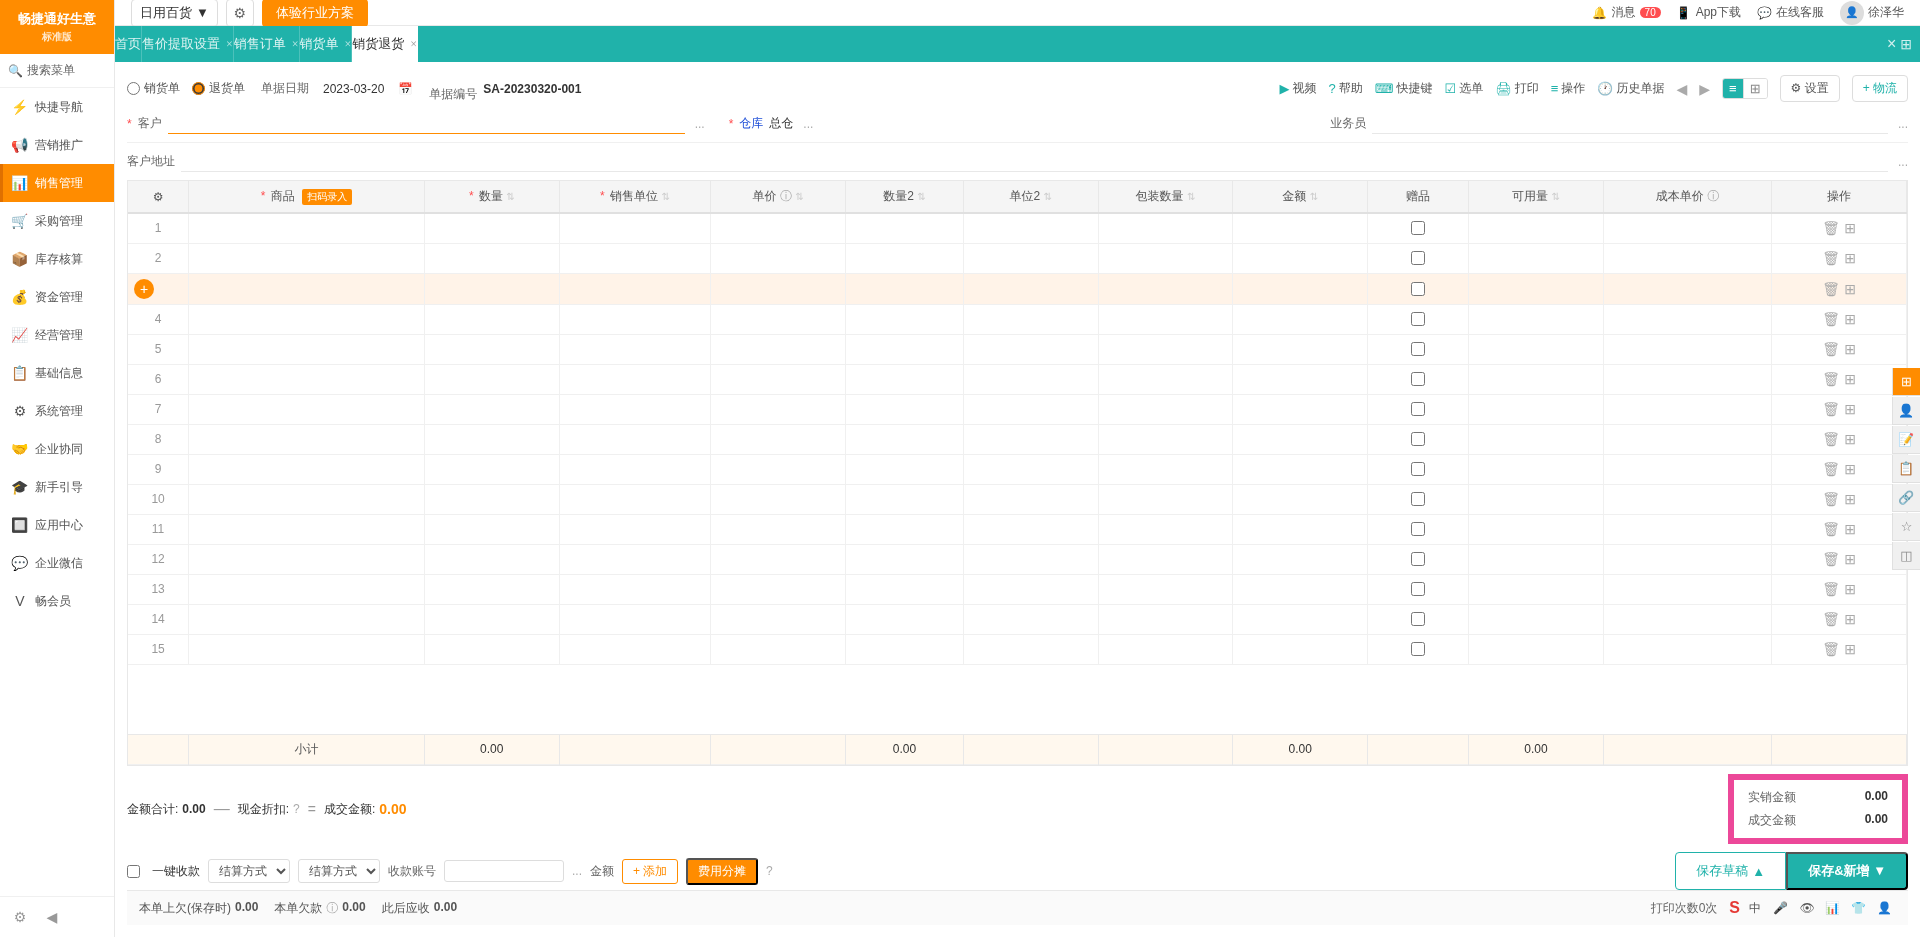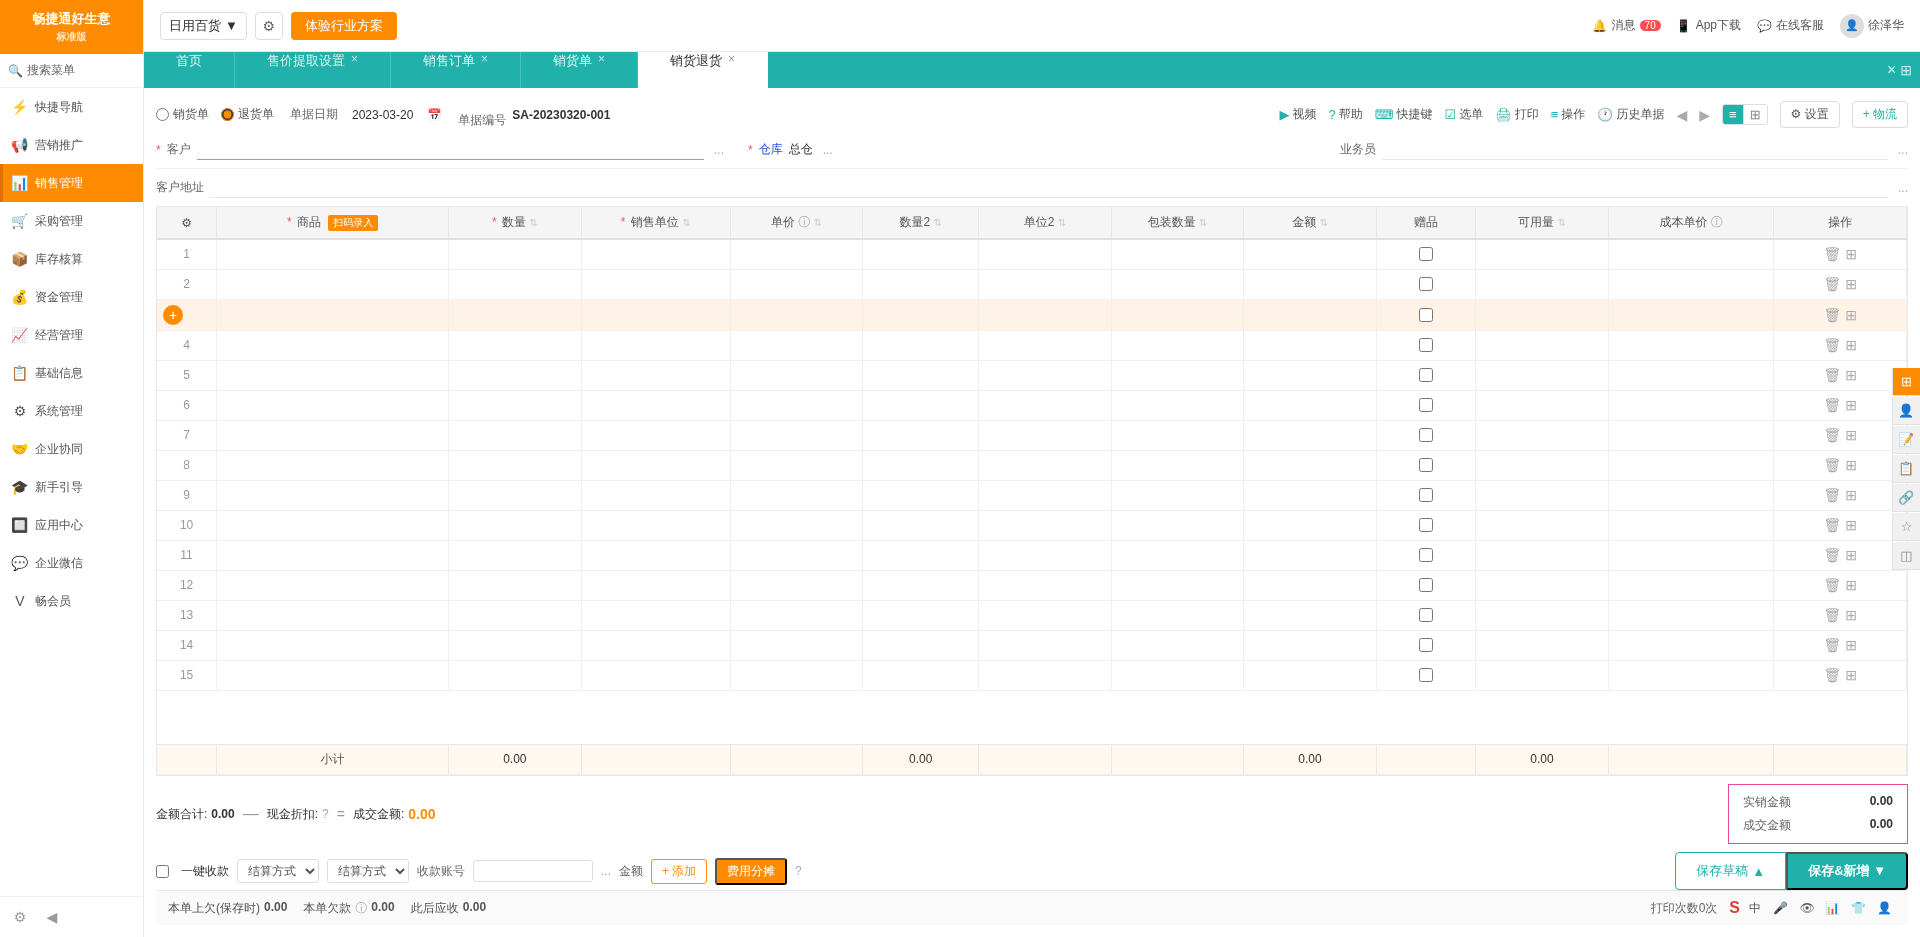--- a/index.html
+++ b/index.html
@@ -1,44 +1,44 @@
 <!DOCTYPE html>
 <html><head>
   <meta charset="utf-8">
   <style>
     * { margin: 0; padding: 0; box-sizing: border-box; }
     body { font-family: 'Microsoft YaHei', Arial, sans-serif; font-size: 12px; background: #f5f5f5; color: #333; width: 1920px; height: 937px; overflow: hidden; display: flex; }
 
     
-    .sidebar { width: 144px; background: #fff; display: flex; flex-direction: column; border-right: 1px solid #e8e8e8; flex-shrink: 0; }
+    .sidebar { width: 115px; background: #fff; display: flex; flex-direction: column; border-right: 1px solid #e8e8e8; flex-shrink: 0; }
     .sidebar-logo { background: #ff8c00; color: #fff; padding: 10px 8px; text-align: center; font-size: 14px; font-weight: bold; cursor: pointer; }
     .sidebar-search { display: flex; align-items: center; padding: 8px; border-bottom: 1px solid #f0f0f0; cursor: pointer; color: #666; font-size: 12px; gap: 4px; }
     .sidebar-item { display: flex; align-items: center; padding: 10px 8px; cursor: pointer; color: #555; font-size: 12px; gap: 6px; border-left: 3px solid transparent; }
     .sidebar-item.active { background: #ff8c00; color: #fff; border-left-color: #e07000; }
     .sidebar-item .icon { width: 18px; height: 18px; display: flex; align-items: center; justify-content: center; font-size: 14px; flex-shrink: 0; }
     .sidebar-bottom { margin-top: auto; display: flex; align-items: center; padding: 8px; border-top: 1px solid #f0f0f0; gap: 8px; }
     .sidebar-bottom-icon { width: 24px; height: 24px; display: flex; align-items: center; justify-content: center; cursor: pointer; color: #999; font-size: 14px; }
 
     
     .main { flex: 1; display: flex; flex-direction: column; overflow: hidden; }
 
     
-    .top-header { background: #fff; height: 52px; display: flex; align-items: center; justify-content: space-between; padding: 0 16px; border-bottom: 1px solid #e8e8e8; flex-shrink: 0; }
+    .top-header { background: #fff; height: 26px; display: flex; align-items: center; justify-content: space-between; padding: 0 16px; border-bottom: 1px solid #e8e8e8; flex-shrink: 0; }
     .top-header-left { display: flex; align-items: center; gap: 8px; }
     .daily-select { display: flex; align-items: center; gap: 4px; color: #333; font-size: 13px; cursor: pointer; padding: 4px 8px; border: 1px solid #ddd; border-radius: 4px; }
     .gear-btn { width: 28px; height: 28px; display: flex; align-items: center; justify-content: center; cursor: pointer; color: #666; font-size: 14px; border: 1px solid #ddd; border-radius: 4px; }
     .experience-btn { background: #ff8c00; color: #fff; padding: 5px 14px; border-radius: 4px; cursor: pointer; font-size: 13px; border: none; }
     .top-header-right { display: flex; align-items: center; gap: 16px; color: #555; font-size: 12px; }
     .header-right-item { display: flex; align-items: center; gap: 4px; cursor: pointer; }
     .badge { background: #ff4d4f; color: #fff; border-radius: 10px; font-size: 10px; padding: 0 5px; }
     .avatar { width: 24px; height: 24px; border-radius: 50%; background: #ddd; display: flex; align-items: center; justify-content: center; font-size: 11px; }
 
     
     .tab-bar { background: #20b2aa; display: flex; align-items: stretch; flex-shrink: 0; height: 36px; }
-    .tab { display: flex; padding: 0 32px; cursor: pointer; color: rgba(255,255,255,0.85); font-size: 13px; gap: 6px; border-right: 1px solid rgba(255,255,255,0.2); white-space: nowrap; }
+    .tab { display: flex; align-items: center; padding: 0 0; cursor: pointer; color: rgba(255,255,255,0.85); font-size: 13px; gap: 6px; border-right: 1px solid rgba(255,255,255,0.2); white-space: nowrap; font-family: Liberation Serif, serif; }
     .tab.active { background: #fff; color: #333; }
     .tab .close-x { font-size: 12px; color: rgba(255,255,255,0.7); cursor: pointer; }
     .tab.active .close-x { color: #999; }
     .tab-close-btn { margin-left: auto; display: flex; align-items: center; gap: 4px; padding: 0 8px; color: rgba(255,255,255,0.8); cursor: pointer; font-size: 16px; }
 
     
     .content { flex: 1; display: flex; flex-direction: column; overflow: hidden; background: #fff; padding: 12px; }
     .radio-group { display: flex; align-items: center; gap: 12px; }
     .radio-item { display: flex; align-items: center; gap: 4px; cursor: pointer; font-size: 12px; color: #555; }
     .radio-item input { accent-color: #ff8c00; }
@@ -822,21 +822,21 @@
         <div class="total-item">
           <span>现金折扣:</span>
           <span style="color:#aaa;cursor:pointer;">?</span>
         </div>
         <span class="equals-icon">=</span>
         <div class="total-item">
           <span>成交金额:</span>
           <span class="transaction-amount" style="font-weight:bold;font-size:14px;">0.00</span>
         </div>
 
-        <div style="margin-left:auto;background:#fff;border:1px solid #ec4899;padding:6px 14px;font-size:12px;min-width:180px;">
+        <div style="margin-left:auto;background:#fff;border:6px solid #ec4899;padding:6px 14px;font-size:12px;min-width:180px;">
           <div class="summary-row">
             <span class="summary-label">实销金额</span>
             <span class="summary-value">0.00</span>
           </div>
           <div class="summary-row">
             <span class="summary-label">成交金额</span>
             <span class="summary-value">0.00</span>
           </div>
         </div>
       </div>

